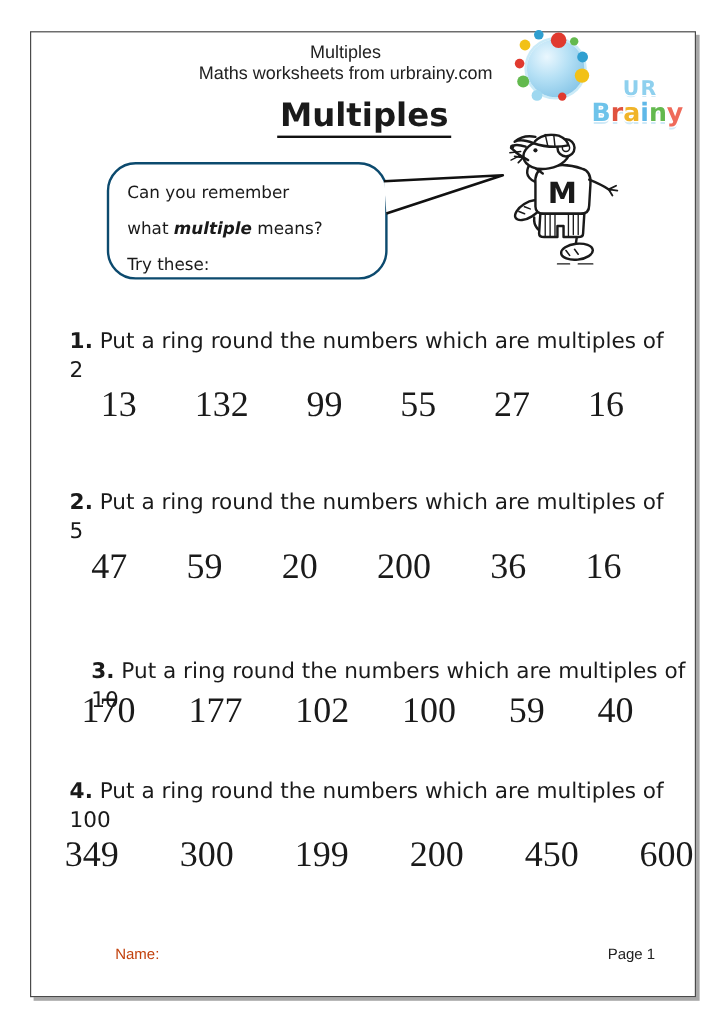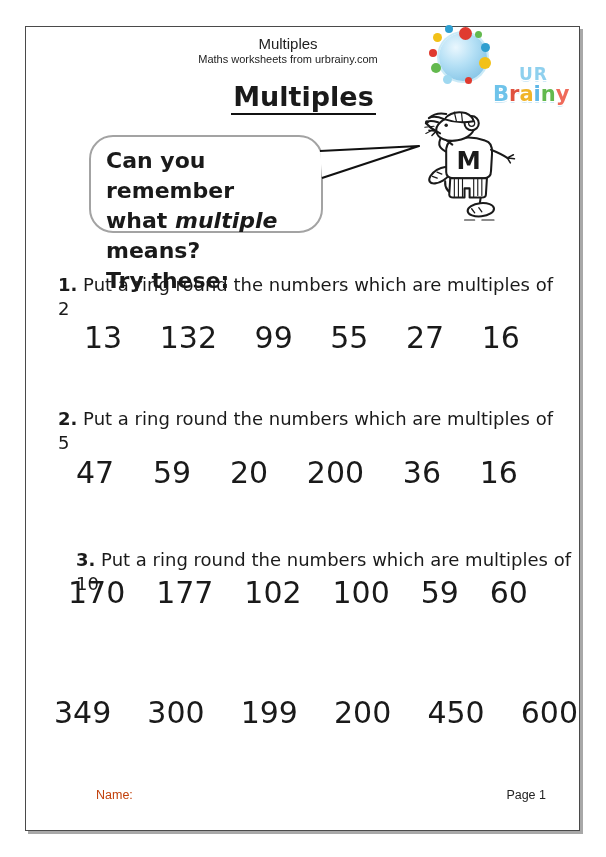--- a/index.html
+++ b/index.html
@@ -8,50 +8,50 @@
 
   .page-box {
     position:absolute; left:25px; top:26px; width:555px; height:805px;
     background:#fff; border:1px solid #4a4a4a;
     box-shadow:3px 3px 0 #a8a8a8;
   }
 
   
   .header { position:absolute; left:0; top:8px; width:524px; text-align:center; font-family:"Liberation Sans", sans-serif; }
   .header-title { font-size:15px; color:#222; }
-  .header-subtitle { font-size:11px; color:#222; margin-top:1px; }
+  .header-subtitle { font-size:15px; color:#222; margin-top:1px; }
 
   
   .logo { position:absolute; left:405px; top:2px; width:130px; height:58px; }
   .globe { position:absolute; left:8px; top:4px; width:48px; height:48px; border-radius:50%;
            background:radial-gradient(circle at 35% 30%, #eaf7fe 0%, #b5e0f5 40%, #6fb8e0 100%);
            box-shadow:0 0 0 2px rgba(159,216,240,.55); }
   .dot { position:absolute; border-radius:50%; }
   .logo-text { position:absolute; left:62px; top:0; font-weight:bold; line-height:1; }
   .logo-ur { font-size:17px; letter-spacing:1px; margin-left:26px;
              text-shadow:-1px -1px 0 #fff,1px -1px 0 #fff,-1px 1px 0 #fff,1px 1px 0 #fff,0 2px 0 #cfe9f7; }
   .logo-brainy { font-size:21px; margin-top:1px;
              text-shadow:-1px -1px 0 #fff,1px -1px 0 #fff,-1px 1px 0 #fff,1px 1px 0 #fff,0 2px 0 #cfe9f7; }
 
   
   .main-title { position:absolute; left:0; top:54px; width:555px; text-align:center; font-size:27px; font-weight:bold; }
   .main-title span { border-bottom:2.5px solid #111; padding:0 2px 1px 2px; }
 
   
   .bubble { position:absolute; left:63px; top:108px; width:234px; height:98px;
-            border:2px solid #a3a3a3; border-radius:24px; background:#fff;
-            padding:9px 0 0 15px; font-size:22px; line-height:30px;font-weight:bold; }
+            border:2px solid #0c4a6e; border-radius:24px; background:#fff;
+            padding:9px 0 0 15px; font-size:14px; line-height:30px; }
   .bubble-tail { position:absolute; left:290px; top:110px; width:115px; height:50px; }
 
   .mascot { position:absolute; left:373px; top:84px; width:128px; height:112px; }
 
   
   .q-text { position:absolute; left:32px; width:510px; font-size:18px; line-height:24px; }
   .q-num { font-weight:bold; }
-  .num-row { position:absolute; display:flex; justify-content:space-between; font-size:30px; line-height:34px; }
+  .num-row { position:absolute; display:flex; justify-content:space-between; font-size:30px; line-height:34px;font-family:Liberation Serif, serif; }
   .row-0 { left:58px; top:294px; width:436px; }
   .row-1 { left:50px; top:429px; width:442px; }
   .row-2 { left:42px; top:549px; width:460px; }
   .row-3 { left:28px; top:669px; width:524px; }
   .qt-0 { top:246px; } .qt-1 { top:380px; } .qt-2 { top:521px;margin-left:18px; } .qt-3 { top:621px; }
 
   
   .footer-name { position:absolute; left:70px; top:761px; font-family:"Liberation Sans", sans-serif; font-size:12.5px; color:#c2410c; }
   .footer-page { position:absolute; right:33px; top:761px; font-family:"Liberation Sans", sans-serif; font-size:12.5px; color:#222; }
 </style>
@@ -148,23 +148,24 @@
         <span>16</span>
       </div>
 
     <div class="q-text qt-2"><span class="q-num">3.</span><span> Put a ring round the numbers which are multiples of 10</span></div>
     <div class="num-row row-2">
         <span>170</span>
         <span>177</span>
         <span>102</span>
         <span>100</span>
         <span>59</span>
-        <span>60</span>
+        <span>40</span>
       </div>
 
+    <div class="q-text qt-3"><span class="q-num">4.</span><span> Put a ring round the numbers which are multiples of 100</span></div>
     <div class="num-row row-3">
         <span>349</span>
         <span>300</span>
         <span>199</span>
         <span>200</span>
         <span>450</span>
         <span>600</span>
       </div>
 
     <div class="footer-name">Name:</div>

